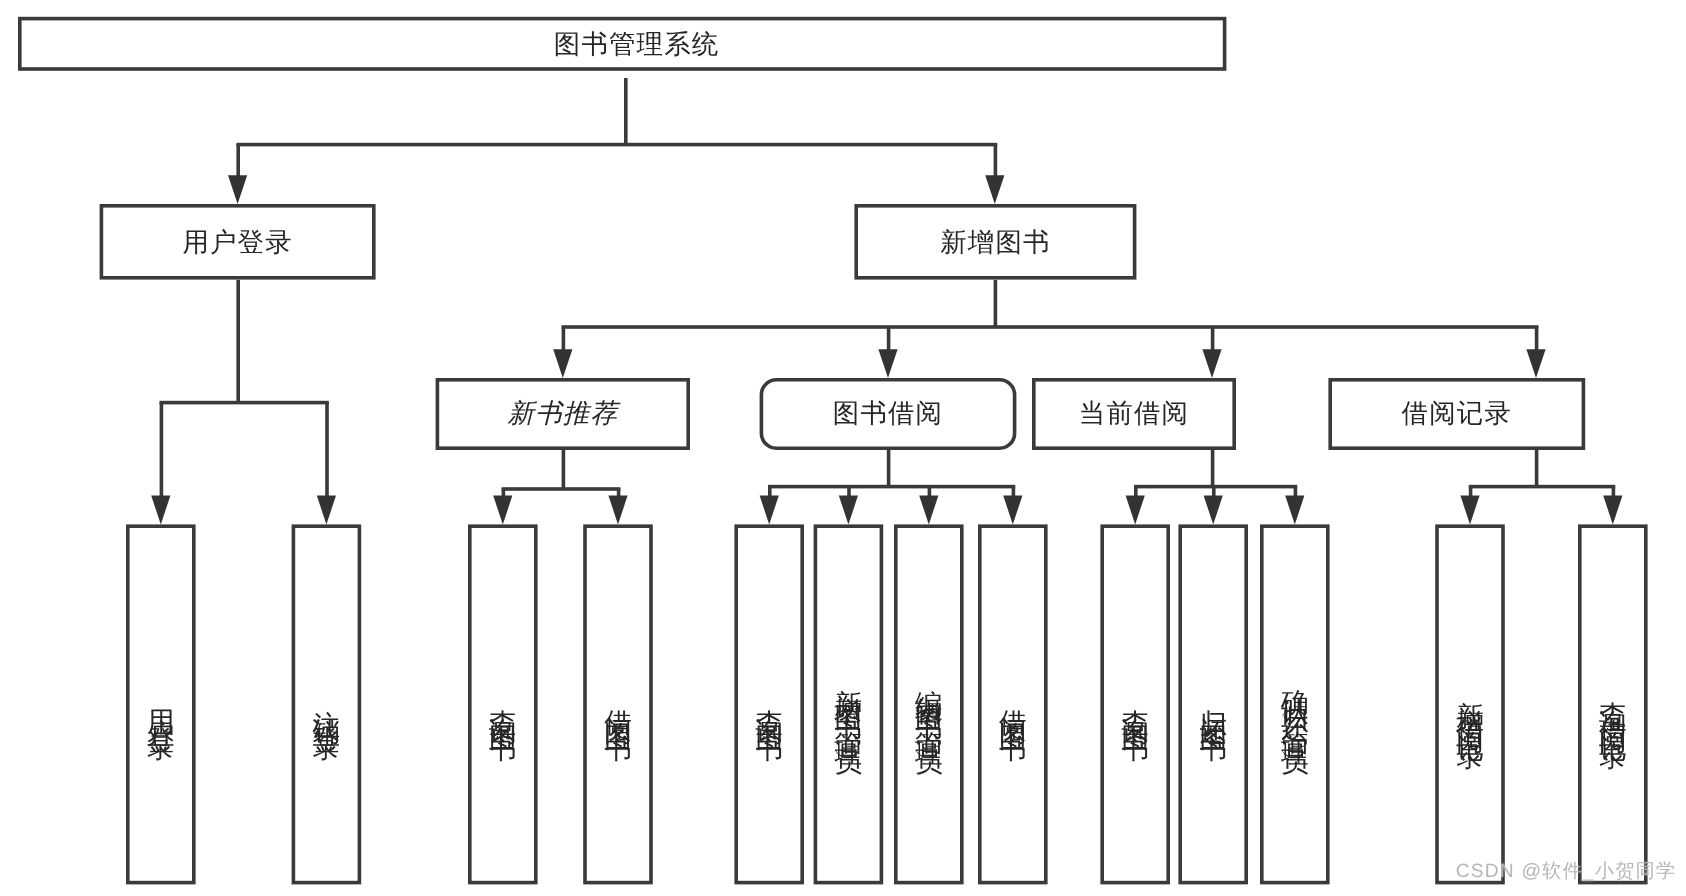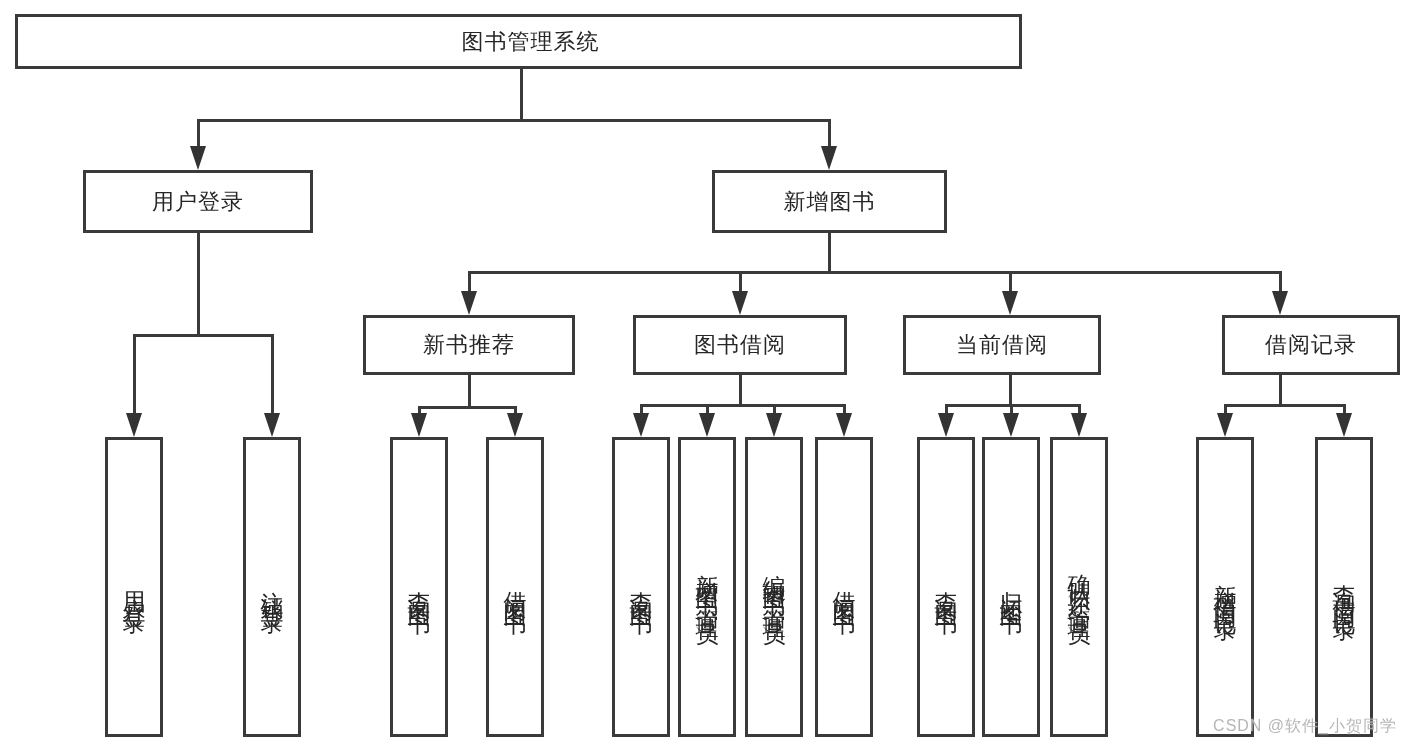--- a/index.html
+++ b/index.html
@@ -49,41 +49,41 @@
     white-space:nowrap;
     z-index:6;
     text-shadow:0 0 2px rgba(255,255,255,0.8);
   }
 </style>
 </head>
 <body>
 
 <div id="stage">
 
-  <div class="box" style="left:15px;top:14px;width:1007px;height:55px;padding-left:24px;">
+  <div class="box" style="left:15px;top:14px;width:1007px;height:45px;padding-left:24px;">
     <span class="h-label">图书管理系统</span>
   </div>
 
   <div class="box" style="left:83px;top:170px;width:230px;height:63px;">
     <span class="h-label">用户登录</span>
   </div>
   <div class="box" style="left:712px;top:170px;width:235px;height:63px;">
     <span class="h-label">新增图书</span>
   </div>
 
-  <div class="box" style="left:363px;top:315px;width:212px;height:60px;">
+  <div class="box" style="left:363px;top:315px;width:212px;height:60px;font-style:italic;">
     <span class="h-label">新书推荐</span>
   </div>
-  <div class="box" style="left:633px;top:315px;width:214px;height:60px;">
+  <div class="box" style="left:633px;top:315px;width:214px;height:60px;border-radius:14px;">
     <span class="h-label">图书借阅</span>
   </div>
-  <div class="box" style="left:903px;top:315px;width:198px;height:60px;">
+  <div class="box" style="left:860px;top:315px;width:170px;height:60px;">
     <span class="h-label">当前借阅</span>
   </div>
-  <div class="box" style="left:1222px;top:315px;width:178px;height:60px;">
+  <div class="box" style="left:1107px;top:315px;width:214px;height:60px;">
     <span class="h-label">借阅记录</span>
   </div>
 
   <div class="box v-box" style="left:105px;top:437px;width:58px;height:300px;">
     <span>用户登录</span>
   </div>
   <div class="box v-box" style="left:243px;top:437px;width:58px;height:300px;">
     <span>注销登录</span>
   </div>
 

